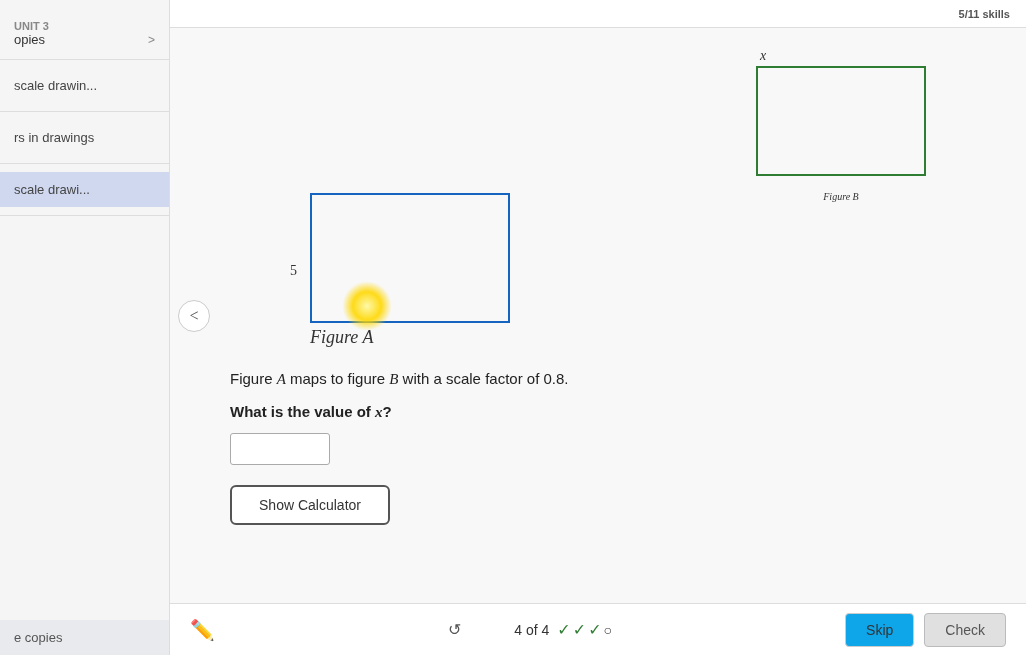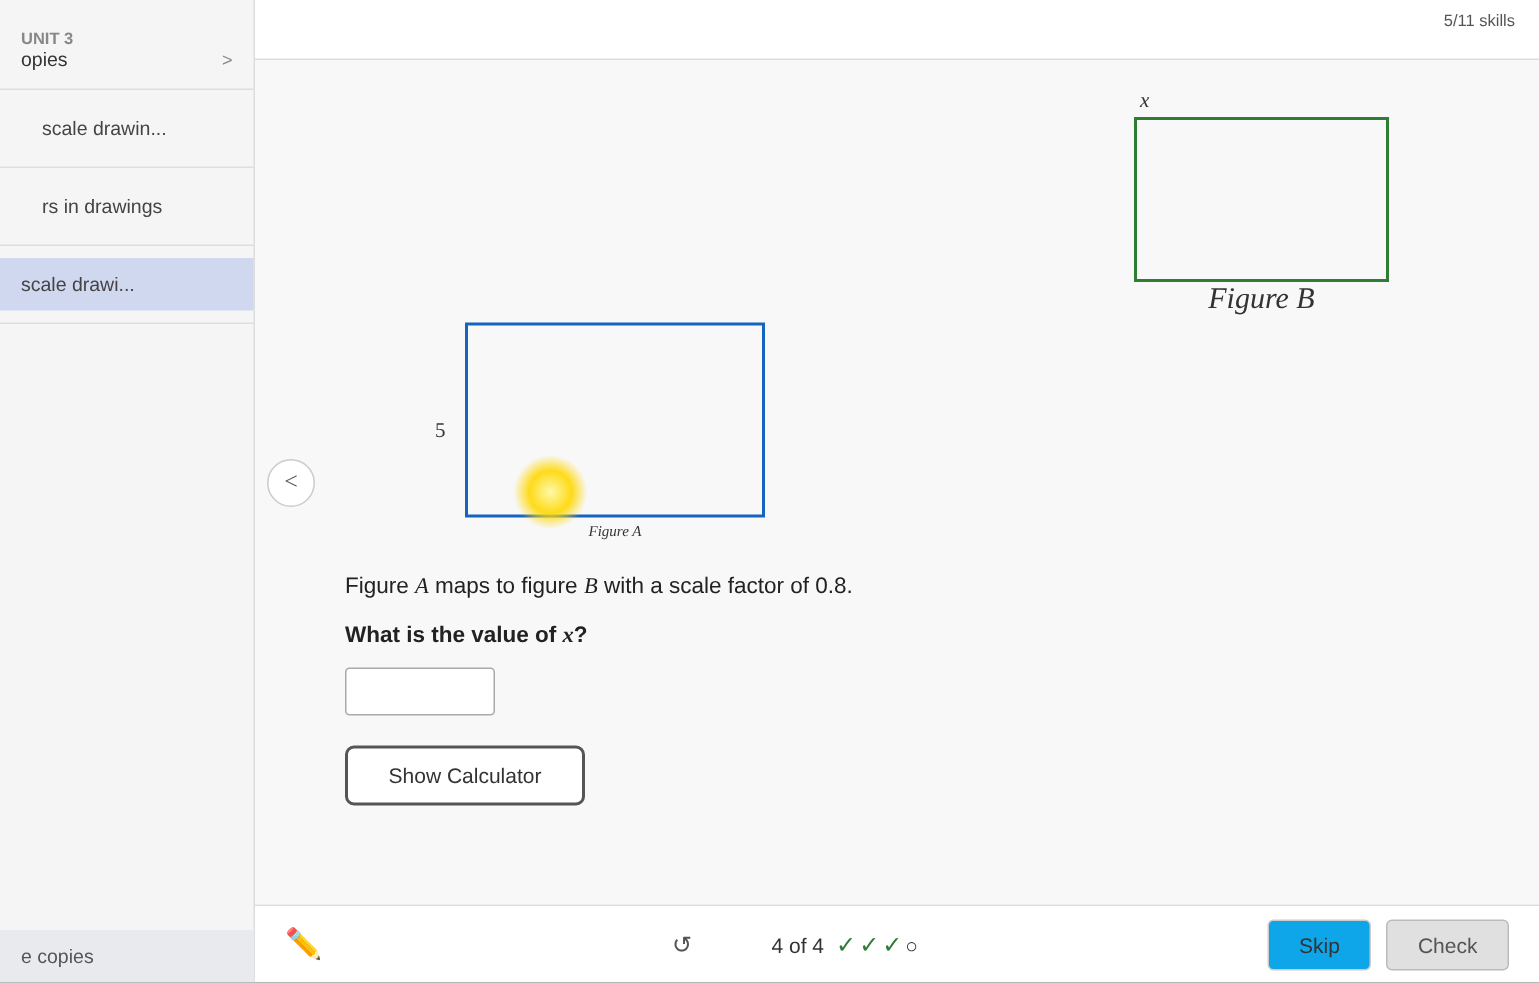--- a/index.html
+++ b/index.html
@@ -40,21 +40,21 @@
       align-items: center;
       justify-content: space-between;
       text-align: center;
     }
     .sidebar-divider {
       height: 1px;
       background: #ddd;
       margin: 8px 0;
     }
     .sidebar-item {
-      padding: 10px 28px;
+      padding: 10px 14px;
       font-size: 13px;
       color: #444;
       font-family: Arial, sans-serif;
       cursor: pointer;
     }
     .sidebar-item-highlight {
       padding: 10px 14px;
       font-size: 13px;
       color: #444;
       font-family: Arial, sans-serif;
@@ -78,28 +78,29 @@
       background: #f8f8f8;
       display: flex;
       flex-direction: column;
       position: relative;
       overflow: hidden;
     }
 
     
     .topbar {
       width: 100%;
-      height: 40px;
+      height: 28px;
       background: #fff;
       border-bottom: 1px solid #ddd;
       display: flex;
       align-items: center;
       justify-content: flex-end;
       padding-right: 16px;
       position: relative;
+      font-weight: bold;
     }
     .skill-indicator {
       font-size: 11px;
       color: #555;
       font-family: Arial, sans-serif;
       position: absolute;
       right: 16px;
       top: 8px;
     }
 
@@ -167,23 +168,23 @@
       margin-bottom: 2px;
     }
     .figure-b-rect {
       width: 170px;
       height: 110px;
       border: 2px solid #2e7d32;
       background: transparent;
     }
     .figure-b-label {
       text-align: center;
-      font-size: 20px;
-      color: #333;
-      margin-top: 0;
+      font-size: 10px;
+      color: #333;
+      margin-top: 15px;
       font-style: italic;
       width: 170px;
     }
 
     
     .figure-a-container {
       position: absolute;
       bottom: 0;
       left: 80px;
       display: flex;
@@ -210,22 +211,22 @@
       position: absolute;
       bottom: -10px;
       left: 30px;
       width: 50px;
       height: 50px;
       border-radius: 50%;
       background: radial-gradient(circle, #fff9a0 0%, #ffd700 40%, rgba(255,215,0,0) 70%);
       opacity: 0.9;
     }
     .figure-a-label {
-      text-align: center;
-      font-size: 10px;
+      text-align: left;
+      font-size: 18px;
       color: #333;
       margin-top: 4px;
       font-style: italic;
       width: 200px;
     }
 
     
     .problem-text {
       font-family: Arial, sans-serif;
       font-size: 15px;

